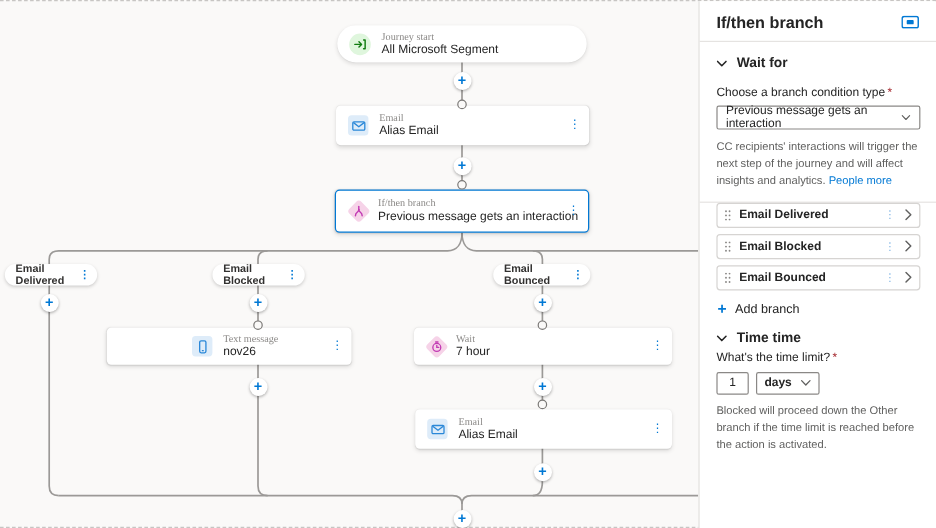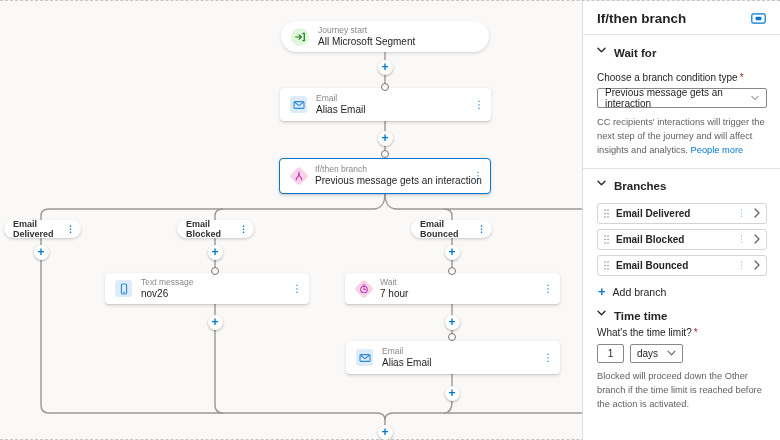--- a/index.html
+++ b/index.html
@@ -8,34 +8,34 @@
   .page { position:relative; width:780px; height:440px; background:#faf9f8;
           border-top:1px dashed #c7c5c3; border-bottom:1px dashed #c7c5c3; border-right:1px dashed #c7c5c3; }
 
   
   .canvas { position:absolute; left:0; top:0; width:582px; height:440px; }
   .flow-svg { position:absolute; left:0; top:0; }
 
   .node { position:absolute; background:#fff; border-radius:4px; display:flex; align-items:center;
           padding-left:10px; box-shadow:0 1.6px 3.6px rgba(0,0,0,.12), 0 .3px .9px rgba(0,0,0,.08); cursor:pointer; }
   .node .texts { margin-left:9px; line-height:1.25; }
-  .node .type { font-size:8.5px; color:#8a8886; }
+  .node .type { font-size:8.5px; color:#8a8886;font-family:Liberation Serif, serif; }
   .node .title { font-size:10px; font-weight:normal; color:#242424; white-space:nowrap; }
   .node .dots { position:absolute; right:7px; top:50%; transform:translateY(-50%);
                 color:#0078d4; font-size:10px; line-height:1; cursor:pointer; }
   .sq-icon { width:17px; height:17px; border-radius:3px; background:#deecf9; display:flex; align-items:center; justify-content:center; flex:0 0 auto; }
   .circ-icon { width:18px; height:18px; border-radius:50%; background:#dff6dd; display:flex; align-items:center; justify-content:center; flex:0 0 auto; }
   .diamond { width:14px; height:14px; border-radius:3px; background:#f6d3e8; transform:rotate(45deg);
              display:flex; align-items:center; justify-content:center; flex:0 0 auto; margin-left:2px; }
   .diamond svg { transform:rotate(-45deg); }
 
   .n-journey { left:281px; top:20px;  width:208px; height:31px; border-radius:16px; }
   .n-email1  { left:280px; top:87px;  width:211px; height:33px; }
   .n-ifthen  { left:279px; top:157px; width:212px; height:36px; border:1.6px solid #0078d4; }
-  .n-textmsg { left:105px; top:272px; width:204px; height:31px; }
+  .n-textmsg { left:89px; top:272px; width:204px; height:31px;justify-content:center; }
   .n-wait    { left:345px; top:272px; width:215px; height:31px; }
   .n-email2  { left:346px; top:340px; width:214px; height:33px; }
 
   .pill { position:absolute; top:219px; height:18px; background:#fff; border-radius:9px;
           box-shadow:0 1.2px 3px rgba(0,0,0,.18); display:flex; align-items:center;
           padding:0 6px 0 9px; font-size:9px; font-weight:bold; color:#323130; cursor:pointer; }
   .pill .dots { color:#0078d4; font-size:9px; margin-left:5px; }
   .p-delivered { left:4px;   width:77px; }
   .p-blocked   { left:177px; width:77px; }
   .p-bounced   { left:411px; width:81px; }
@@ -45,41 +45,41 @@
           display:flex; align-items:center; justify-content:center; line-height:0; cursor:pointer; }
   .port { position:absolute; width:8px; height:8px; border-radius:50%; background:#faf9f8; border:1.4px solid #7a7876; }
 
   
   .panel { position:absolute; left:582px; top:0; width:198px; height:440px; background:#fff;
            border-left:1px solid #e1dfdd; }
   .panel-header { display:flex; align-items:center; justify-content:space-between; padding:10px 14px 8px 14px; }
   .panel-title { font-size:13.5px; font-weight:600; color:#242424; }
   .divider { border-top:1px solid #e5e3e1; }
   .panel-body { padding:0 13px 0 14px; }
-  .sec-head { display:flex; gap:8px; font-size:11.5px; font-weight:bold;
+  .sec-head { display:flex; align-items:center; gap:8px; font-size:11.5px; font-weight:bold;
               color:#242424; cursor:pointer; }
   .field-label { font-size:10px; font-weight:normal; color:#242424; }
   .req { color:#a4262c; margin-left:2px; }
   .selectbox { margin-top:5px; height:20px; border:1px solid #8a8886; border-radius:2px;
                display:flex; align-items:center; justify-content:space-between; padding:0 7px;
                font-size:10px; color:#242424; background:#fff; cursor:pointer; }
   .note { font-size:9.3px; color:#616160; line-height:1.5; }
   .link { color:#0078d4; cursor:pointer; }
   .branch-row { display:flex; align-items:center; height:21px; border:1px solid #d6d4d2; border-radius:3px;
                 margin-bottom:5px; padding:0 6px 0 6px; background:#fff; cursor:pointer; }
   .branch-row .lbl { flex:1; margin-left:7px; font-size:10px; font-weight:600; color:#242424; }
   .branch-row .dots { color:#8ebcе6; color:#7fb4e4; font-size:9px; margin-right:8px; }
   .add-branch { display:flex; align-items:center; gap:7px; font-size:10.5px; color:#242424;
                 margin:10px 0 12px 1px; cursor:pointer; }
   .add-branch .plus-g { color:#0078d4; font-size:13px; font-weight:bold; line-height:0; }
   .tl-row { display:flex; gap:6px; margin-top:6px; }
   .num-input { width:27px; height:19px; border:1px solid #8a8886; border-radius:2px; font-size:10px;
                text-align:center; font-family:"Liberation Sans",sans-serif; color:#242424; }
   .unit-select { width:53px; height:19px; border:1px solid #8a8886; border-radius:2px; display:flex;
-                 align-items:center; justify-content:space-between; padding:0 6px; font-size:10px; cursor:pointer; }
+                 align-items:center; justify-content:space-between; padding:0 6px; font-size:10px; cursor:pointer;font-weight:bold; }
   .hdr-icon { cursor:pointer; display:flex; }
 </style>
 </head>
 <body>
 
 <div class="page">
 
   <div class="canvas">
 
     <svg class="flow-svg" width="582" height="440">
@@ -248,26 +248,20 @@
           </svg>
       </div>
 
       <div class="note" style="margin-top:8px">
         <span>CC recipients' interactions will trigger the next step of the journey and will affect insights and analytics.</span>
         <span class="link">People more</span>
       </div>
 
       <div class="divider" style="margin:10px -13px 0 -14px"></div>
 
-      <div class="sec-head" style="margin-top:11px; margin-bottom:11px">
-        <svg width="9" height="6" viewBox="0 0 9 6" fill="none">
-            <path d="M1,1.2 L4.5,4.8 L8,1.2" stroke="#242424" stroke-width="1.3" stroke-linecap="round" stroke-linejoin="round"></path>
-          </svg>
-        <span>Branches</span>
-      </div>
 
       <div class="branch-row">
         <svg width="5" height="9" viewBox="0 0 5 9">
             <g fill="#8a8886">
               <circle cx="1" cy="1" r="0.8"></circle>
               <circle cx="4" cy="1" r="0.8"></circle>
               <circle cx="1" cy="4.5" r="0.8"></circle>
               <circle cx="4" cy="4.5" r="0.8"></circle>
               <circle cx="1" cy="8" r="0.8"></circle>
               <circle cx="4" cy="8" r="0.8"></circle>

